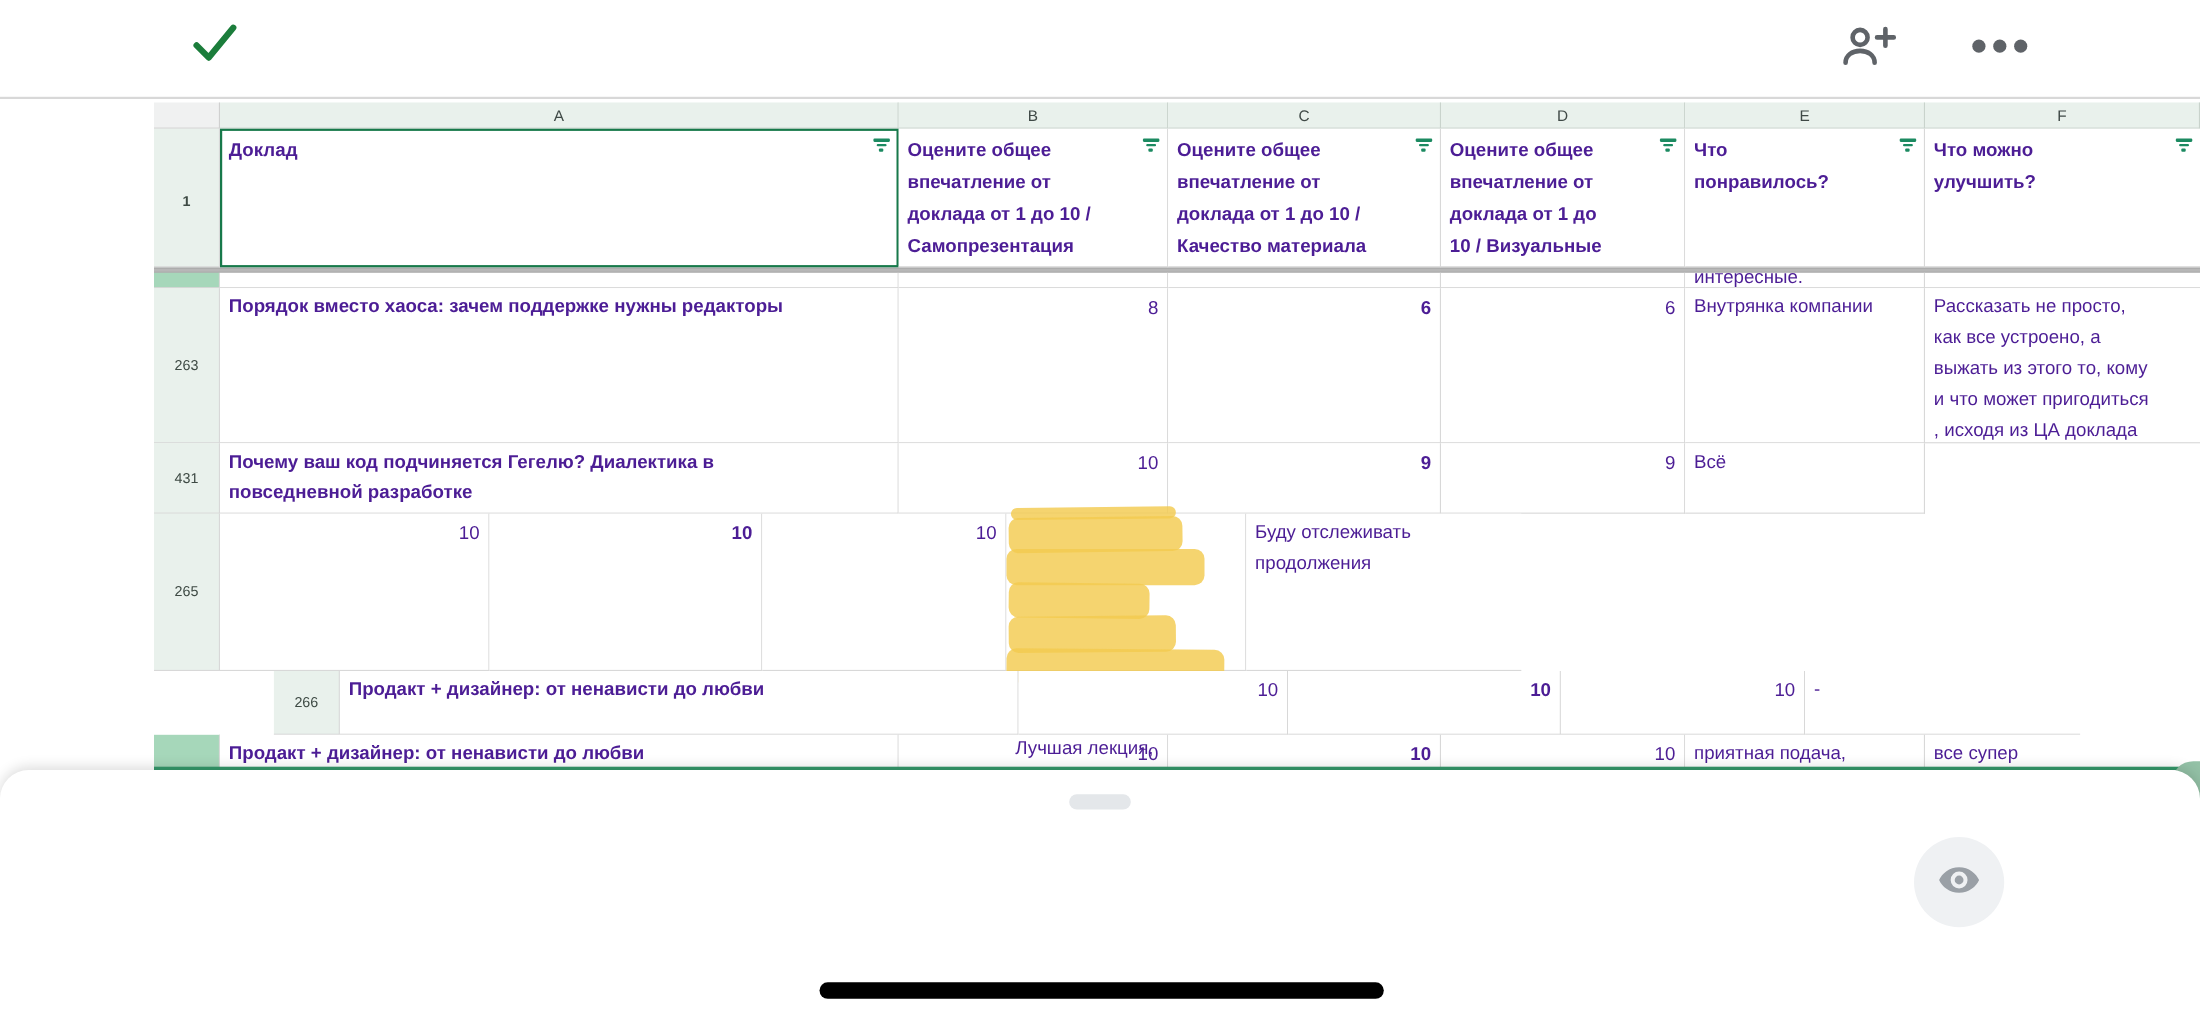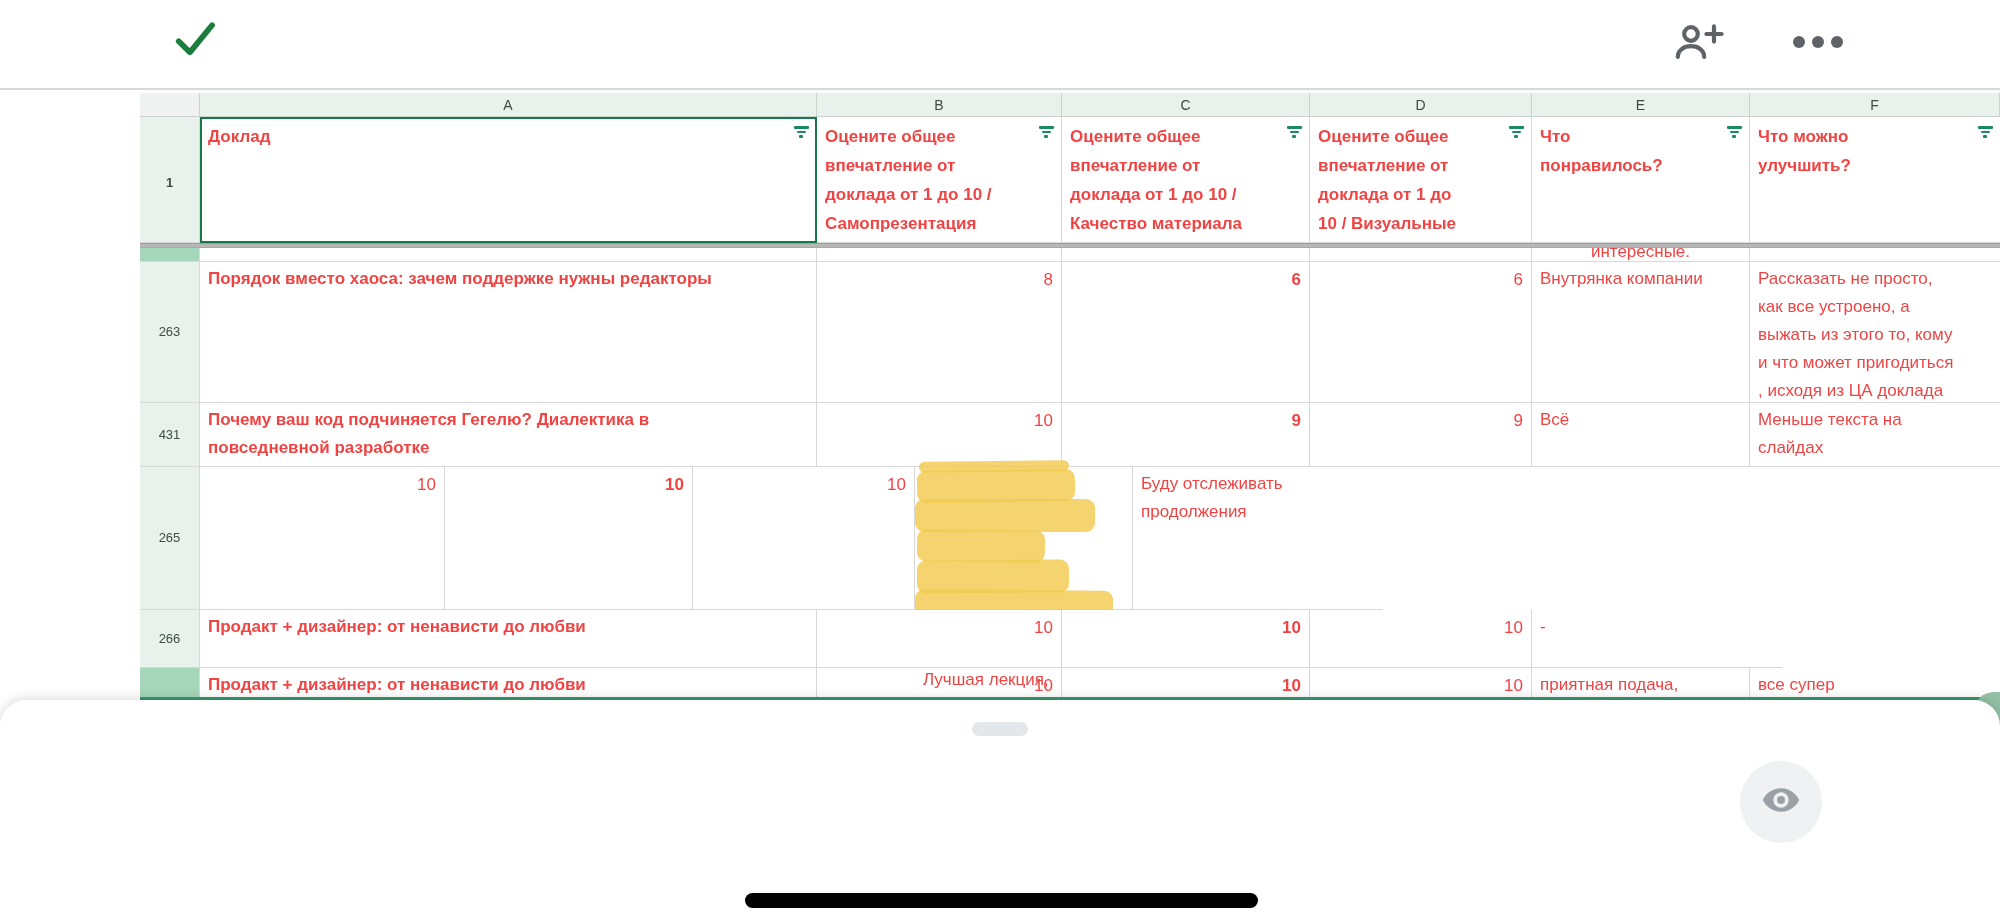--- a/index.html
+++ b/index.html
@@ -10,58 +10,58 @@
   .topbar{position:absolute;left:0;top:0;width:2000px;height:88px;background:#fff;border-bottom:2px solid #d8d8d8;}
   .icon-btn{position:absolute;display:flex;align-items:center;justify-content:center;cursor:pointer;}
   .check-btn{left:170px;top:18px;width:52px;height:48px;}
   .addperson-btn{left:1662px;top:16px;width:72px;height:56px;}
   .more-btn{left:1780px;top:16px;width:76px;height:56px;}
 
   
   .grid{position:absolute;left:140px;top:93px;width:1860px;height:607px;overflow:hidden;background:#fff;}
   .row{display:flex;}
   .cell{box-sizing:border-box;border-right:1px solid #d8d8d8;border-bottom:1px solid #d8d8d8;
-        background:#fff;color:#ef4444;font-size:17px;line-height:28px;padding:3px 8px;
+        background:#fff;color:#4c1d95;font-size:17px;line-height:28px;padding:3px 8px;
         white-space:pre-line;overflow:hidden;position:relative;}
   .c-num{width:60px;background:#e9f1ec;color:#3e4a44;font-size:13px;display:flex;align-items:center;justify-content:center;padding:0;white-space:nowrap;}
   .c-a{width:617px;font-weight:bold;}
   .c-b{width:245px;}
   .c-c{width:248px;}
   .c-d{width:222px;}
   .c-e{width:218px;}
   .c-f{width:250px;border-right:none;}
   .num-val{text-align:right;padding-top:4px;}
   .bold{font-weight:bold;}
 
   .h-letters{height:24px;}
   .h-r1{height:126px;}
   .h-sliver{height:14px;}
   .h-263{height:141px;}
   .h-264{height:64px;}
   .h-265{height:143px;}
-  .h-266{height:58px;}
+  .h-266{height:58px;justify-content:center;}
   .h-267{height:80px;}
 
   .letters .cell{background:#e9f1ec;border-right:1px solid #c9d3cc;border-bottom:1px solid #c9d3cc;
         color:#3f4946;font-size:14px;line-height:24px;text-align:center;padding:0;font-weight:400;}
   .letters .corner{background:#f0f1f1;border-right:1px solid #d0d0d0;border-bottom:1px solid #d0d0d0;}
 
   .headrow .cell{font-weight:bold;line-height:29px;padding-top:5px;}
   .sel{outline:2px solid #17794a;outline-offset:-2px;}
 
   .filter-ic{position:absolute;top:9px;right:7px;width:16px;height:12px;pointer-events:auto;}
   .filter-ic i{display:block;background:#1c8a61;height:2.5px;border-radius:1px;margin:0 auto 2px auto;}
   .filter-ic i:nth-child(1){width:15px;}
   .filter-ic i:nth-child(2){width:9px;}
   .filter-ic i:nth-child(3){width:4px;}
 
   .divider{height:5px;background:#b7b7b7;border-top:1px solid #9c9c9c;border-bottom:1px solid #a8a8a8;box-sizing:border-box;}
   .sliver .c-num{background:#a6d7ba;}
   .sliver .cell{border-bottom:1px solid #d8d8d8;}
-  .clip-txt{margin-top:-13px;text-align:center;}
+  .clip-txt{margin-top:-13px;}
 
   
   .hl-stroke{position:absolute;background:#f3ca4f;opacity:.82;border-radius:9px;z-index:0;}
   .hl-text{position:relative;z-index:1;}
 
   .edge-line{position:absolute;left:140px;top:697px;width:1860px;height:3px;background:#35996b;z-index:2;}
   .fab-peek{position:absolute;right:0;top:692px;width:26px;height:72px;background:#93c1a6;border-top-left-radius:20px;z-index:2;}
 
   
   .bottom-sheet{position:absolute;left:0;top:700px;width:2000px;height:222px;background:#ffffff;
@@ -170,22 +170,20 @@
     </div>
 
     <div class="row h-264">
       <div class="cell c-num">431</div>
       <div class="cell c-a">Почему ваш код подчиняется Гегелю? Диалектика в
 повседневной разработке</div>
       <div class="cell c-b num-val">10</div>
       <div class="cell c-c num-val bold">9</div>
       <div class="cell c-d num-val">9</div>
       <div class="cell c-e">Всё</div>
-      <div class="cell c-f">Меньше текста на
-слайдах</div>
     </div>
 
     <div class="row h-265">
       <div class="cell c-num">265</div>
       <div class="cell c-b num-val">10</div>
       <div class="cell c-c num-val bold">10</div>
       <div class="cell c-d num-val">10</div>
       <div class="cell c-e" style="overflow:visible">
         <span class="hl-stroke" style="left:4px;top:-6px;width:150px;height:11px;transform:rotate(-.6deg)"></span>
         <span class="hl-stroke" style="left:2px;top:3px;width:158px;height:32px;transform:rotate(-.8deg)"></span>

